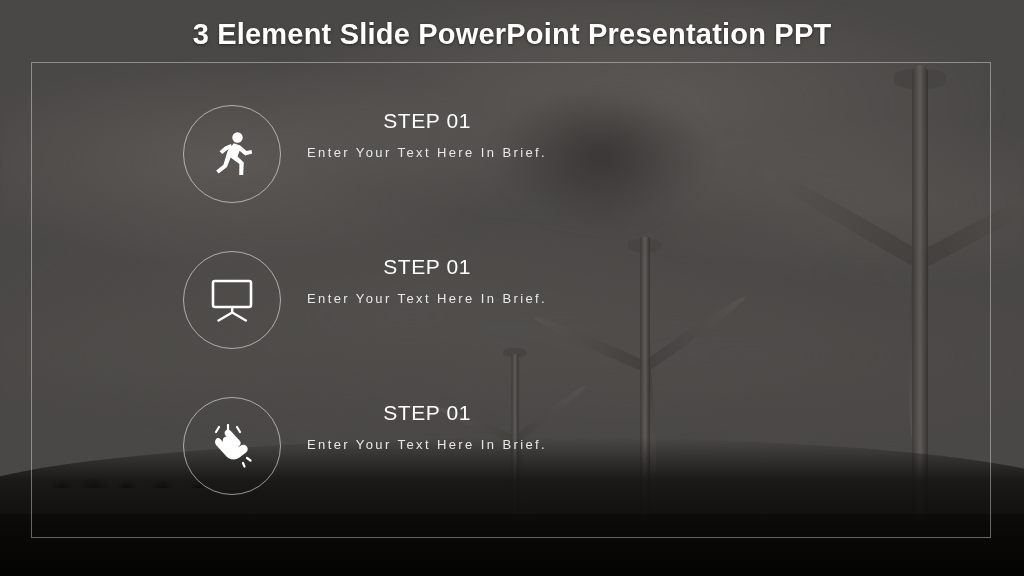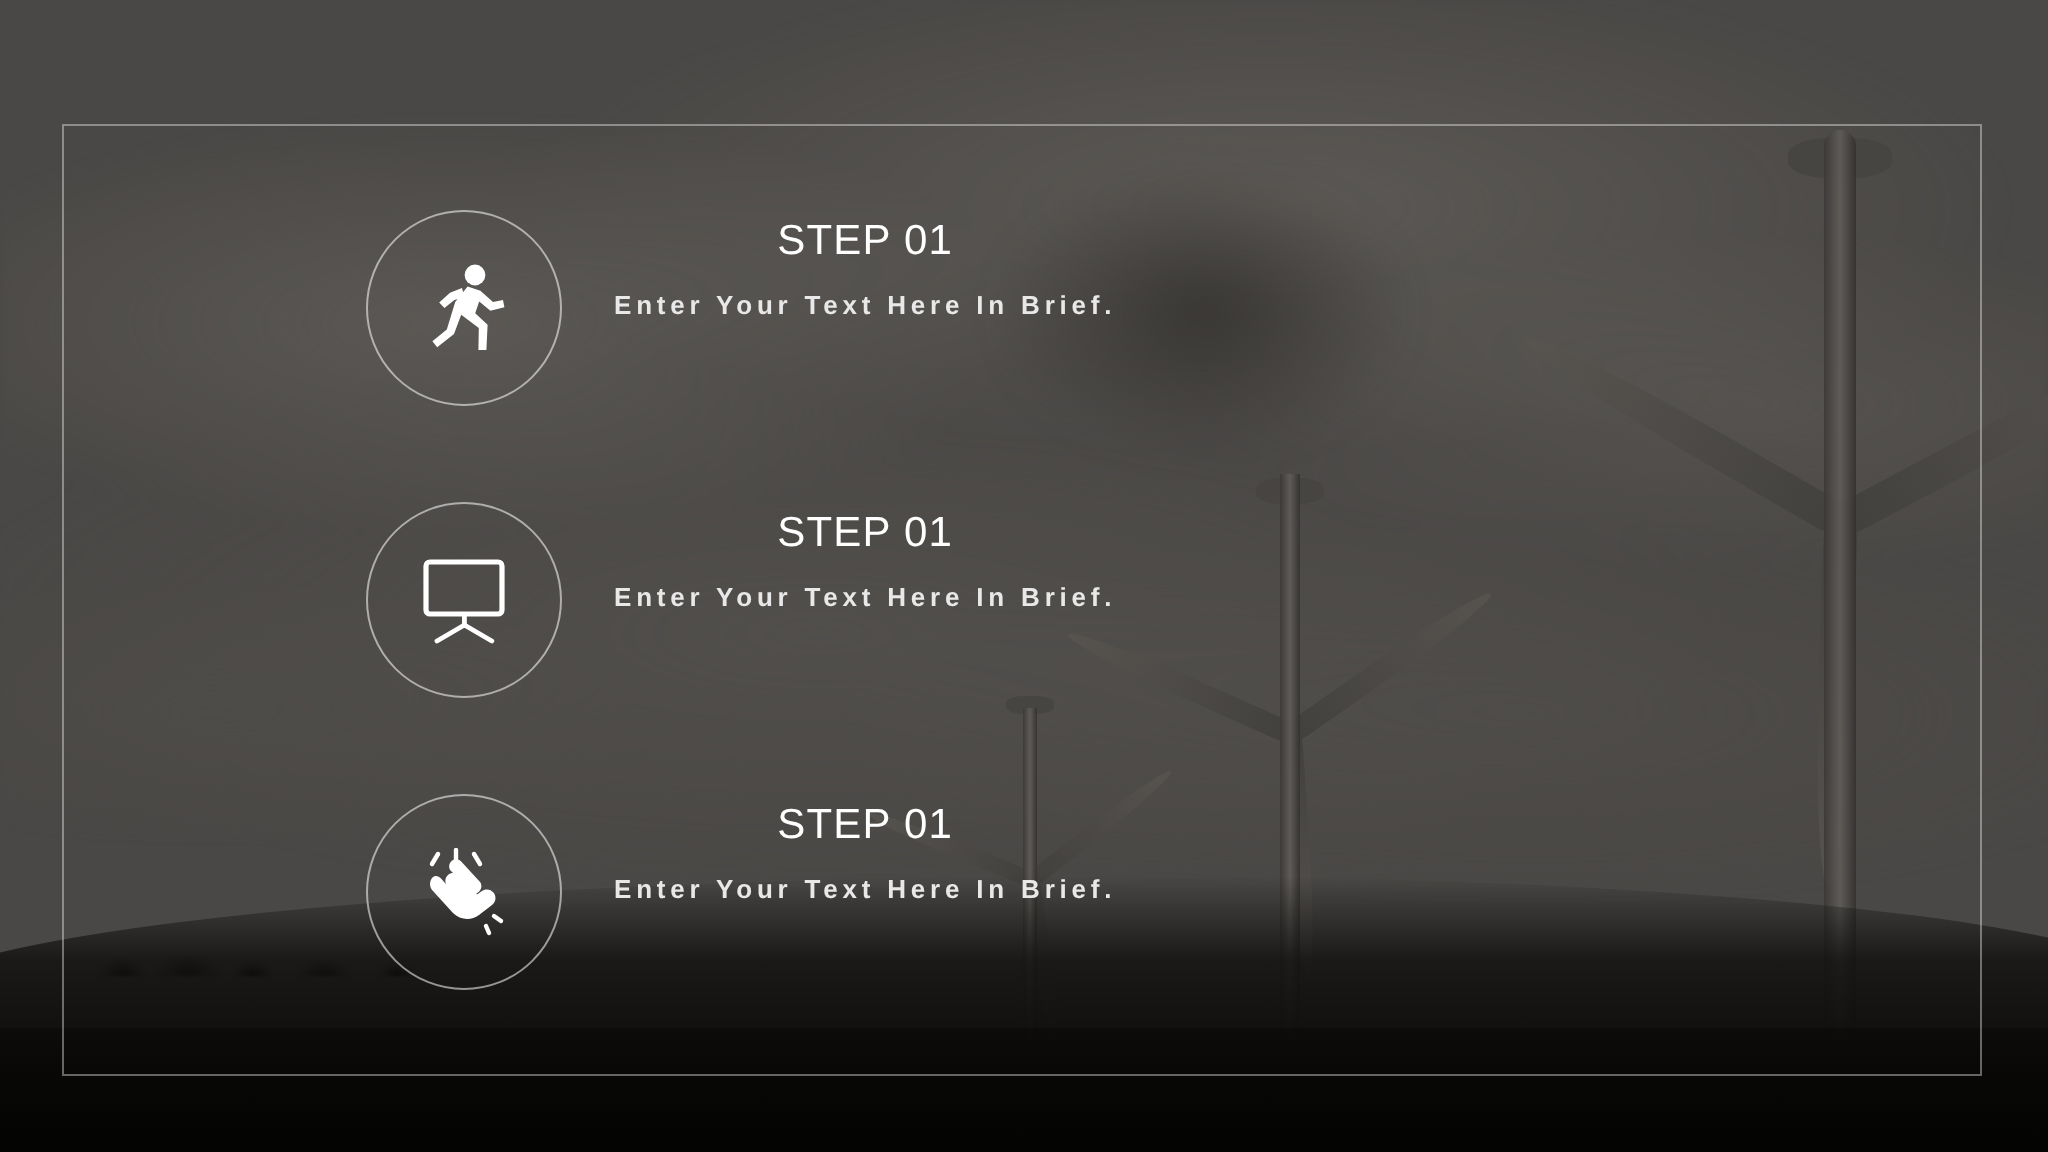--- a/index.html
+++ b/index.html
@@ -214,21 +214,21 @@
     color: #ffffff;
     font-size: 21px;
     font-weight: normal;
     letter-spacing: 0.6px;
     margin-bottom: 12px;
   }
   .step-desc {
     color: #e8e8e8;
     font-size: 13px;
     letter-spacing: 2.4px;
-    font-weight: bold;
+    font-weight: normal;
   }
 </style>
 </head>
 <body>
 
 <div class="slide">
 
   <div class="bg"></div>
   <div class="clouds"></div>
   <div class="cloudmass"></div>
@@ -254,20 +254,21 @@
     <div class="blade b2"></div>
     <div class="blade b3"></div>
     <div class="nacelle"></div>
     <div class="tower"></div>
   </div>
 
   <div class="ground"></div>
   <div class="trees"></div>
   <div class="ground2"></div>
 
+  <div class="title">3 Element Slide PowerPoint Presentation PPT</div>
 
   <div class="frame"></div>
 
   <div class="steps">
 
     <div class="step">
       <div class="circle">
         <span>
           <svg width="44" height="46" viewBox="0 0 44 46" fill="#ffffff" xmlns="http://www.w3.org/2000/svg">
             <circle cx="27.5" cy="6.5" r="5.2"></circle>

